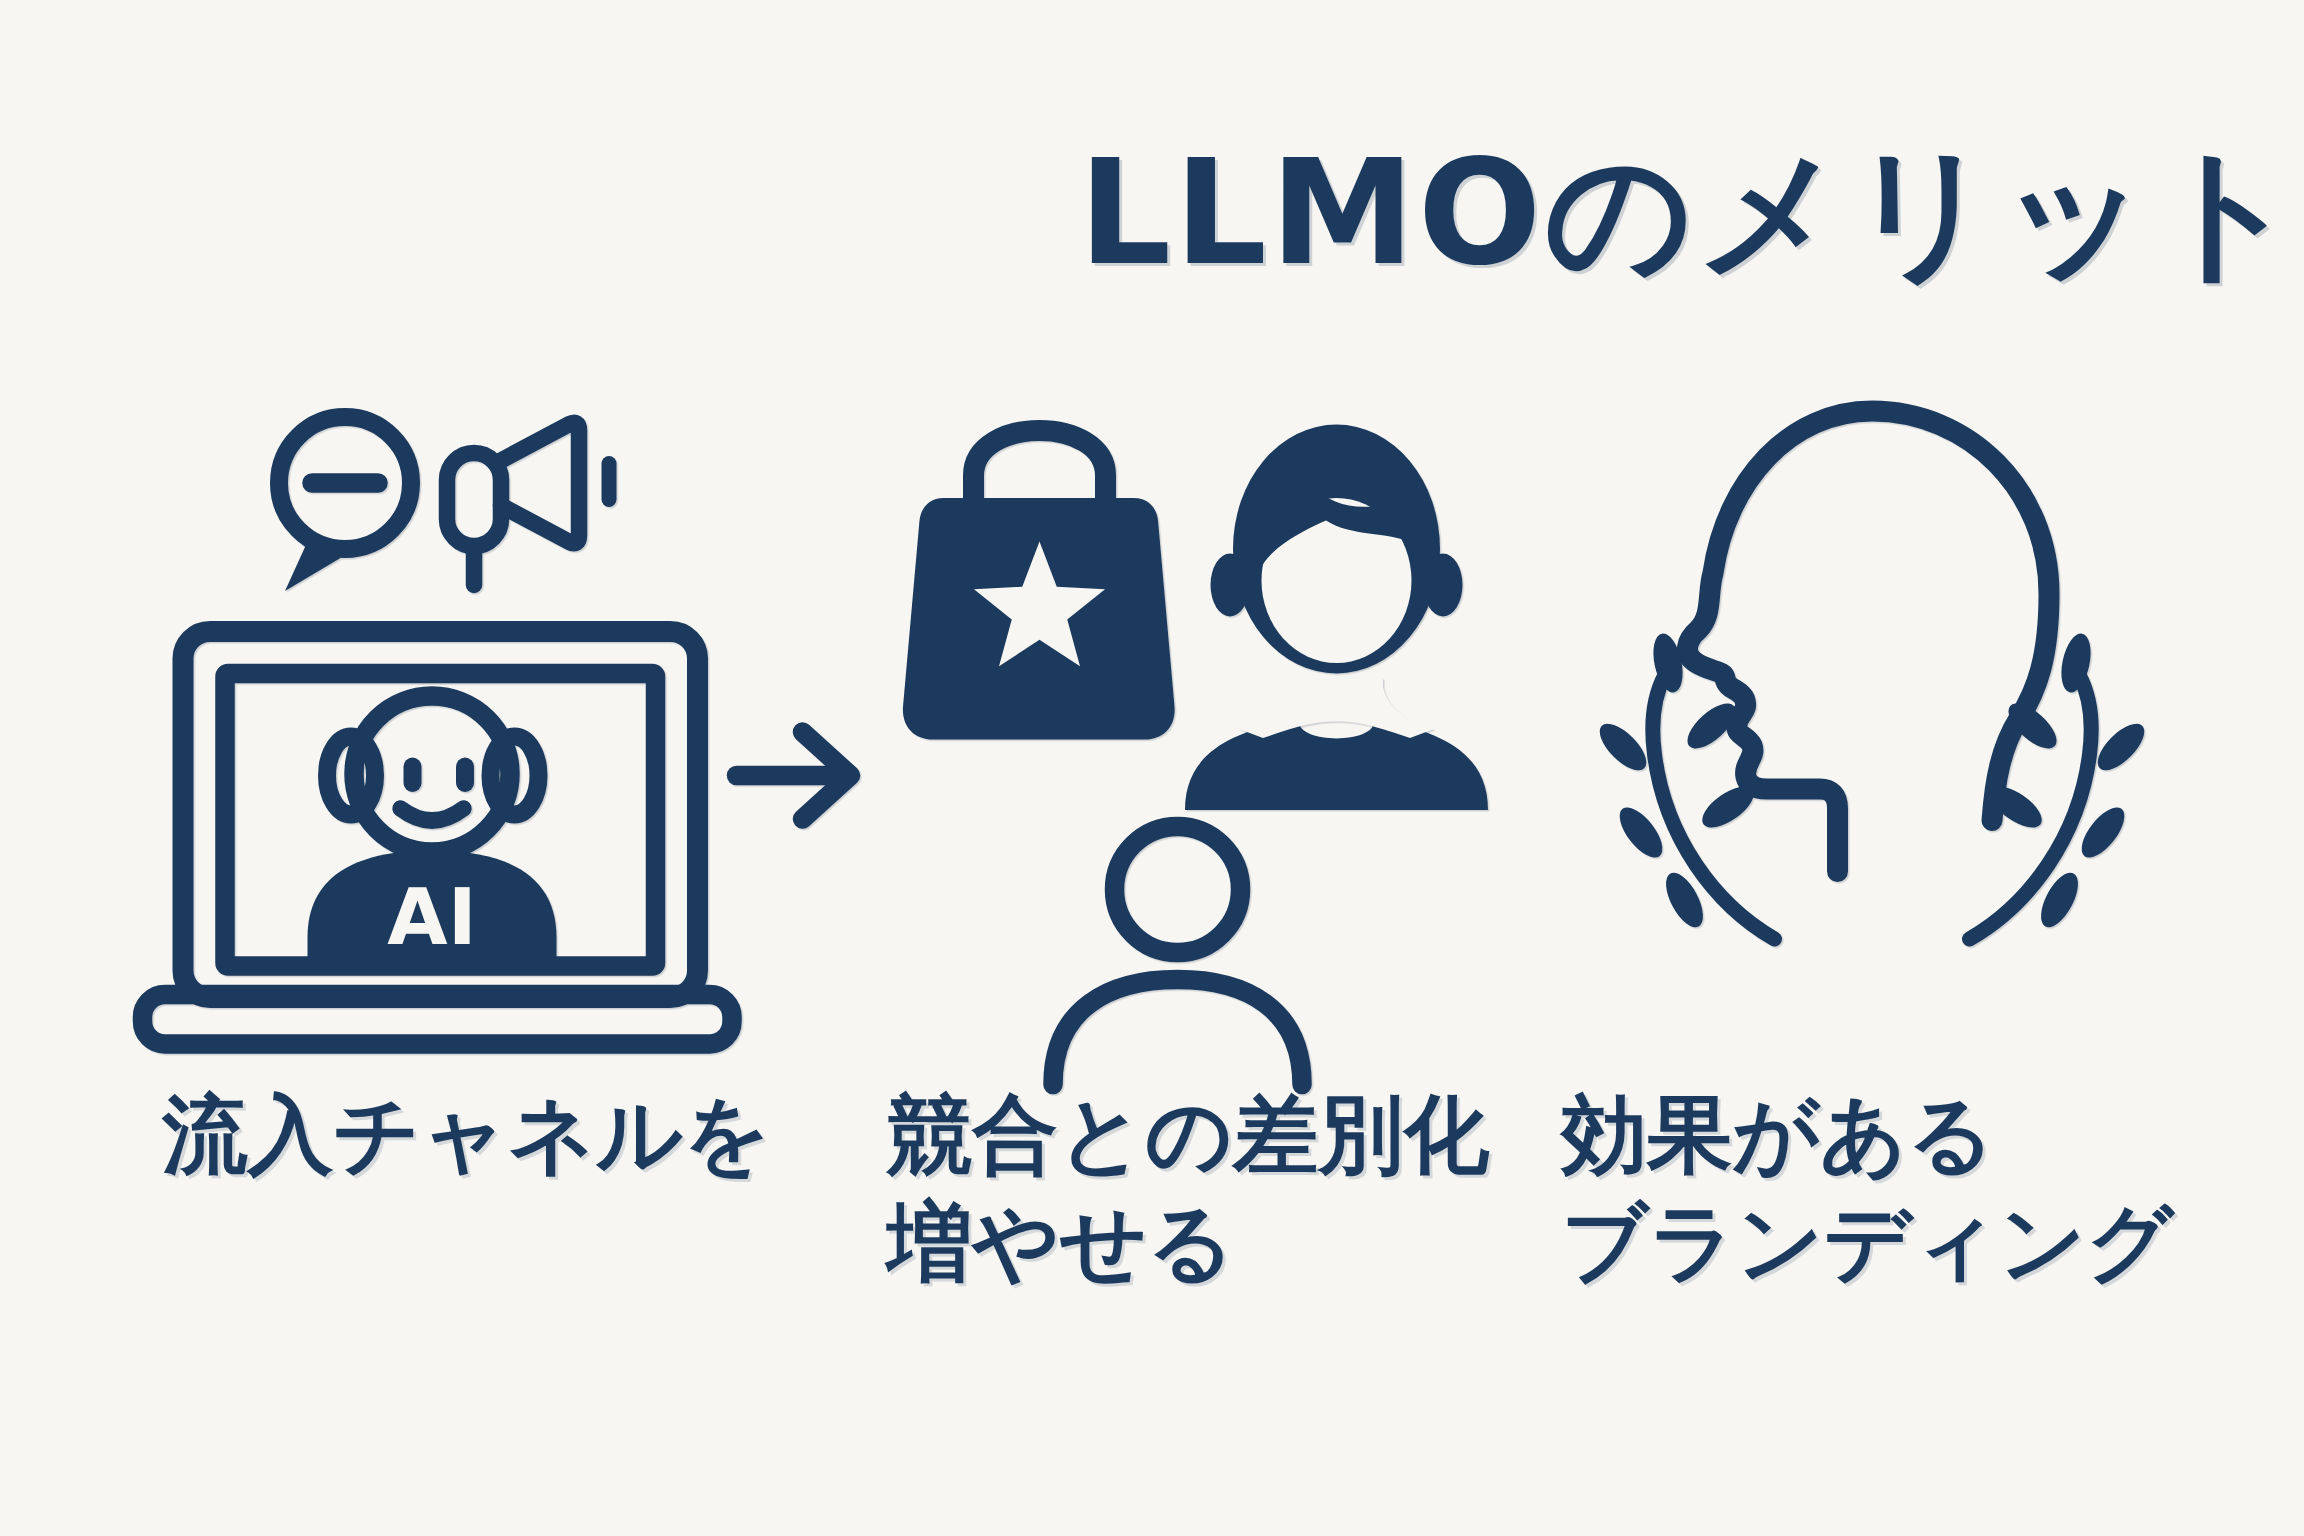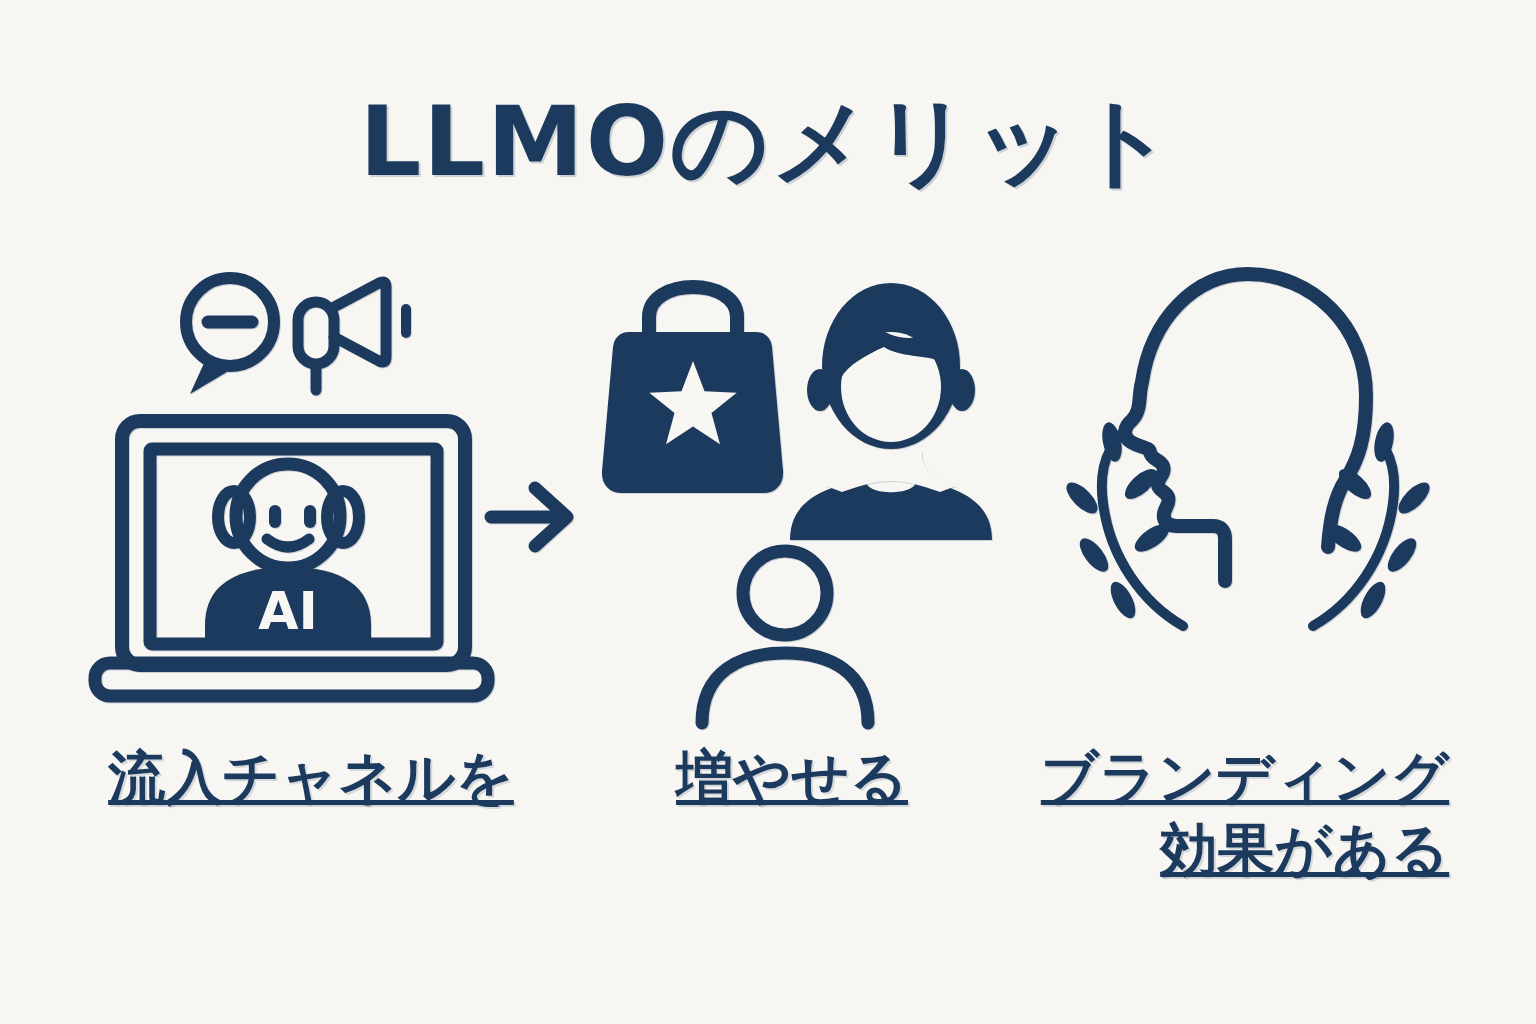--- a/index.html
+++ b/index.html
@@ -10,37 +10,36 @@
   html,body{width:1536px;height:1024px;overflow:hidden;}
   body{
     background:var(--bg);
     font-family:"DejaVu Sans","Liberation Sans",sans-serif;
     position:relative;
     color:var(--navy);
   }
   .abs{position:absolute;}
   .title{
     left:0; top:78px; width:1536px;
-    text-align:center;
+    text-align:right;
     font-size:97px; font-weight:700;
     letter-spacing:2px;
     color:var(--navy);
     text-shadow:2px 2px 0 rgba(23,48,80,0.18);
     white-space:nowrap;
   }
   .caption{
-    top:742px;
+    top:722px;
     transform:translateX(-50%);
-    text-align:right;
+    text-align:left;
     font-size:57px; font-weight:700;
     line-height:1.26;
     color:var(--navy);
     text-shadow:2px 2px 0 rgba(23,48,80,0.15);
     white-space:nowrap;
-    text-decoration:underline;
   }
   .cap1{left:311px;}
   .cap2{left:792px;}
   .cap3{left:1245px;}
   svg{overflow:visible; filter:drop-shadow(1px 1px 0.5px rgba(20,40,70,0.18));}
   .ol{fill:none;stroke:var(--navy);stroke-linecap:round;stroke-linejoin:round;}
   .fl{fill:var(--navy);stroke:none;}
   .bgf{fill:var(--bg);stroke:none;}
   .ai-txt{
     font-family:"DejaVu Sans","Liberation Sans",sans-serif;
@@ -138,20 +137,21 @@
       <ellipse class="fl" cx="46" cy="297" rx="20" ry="9" transform="rotate(52 46 297)"></ellipse>
       <ellipse class="fl" cx="104" cy="280" rx="20" ry="9" transform="rotate(-35 104 280)"></ellipse>
       <ellipse class="fl" cx="75" cy="342" rx="20" ry="9" transform="rotate(62 75 342)"></ellipse>
     </g>
   </svg>
 
   <div class="abs caption cap1">
     <div>流入チャネルを</div>
   </div>
   <div class="abs caption cap2">
+    <div>競合との差別化</div>
     <div>増やせる</div>
   </div>
   <div class="abs caption cap3">
+    <div>効果がある</div>
     <div>ブランディング</div>
-    <div>効果がある</div>
   </div>
 
 </div>
 
 </body></html>

